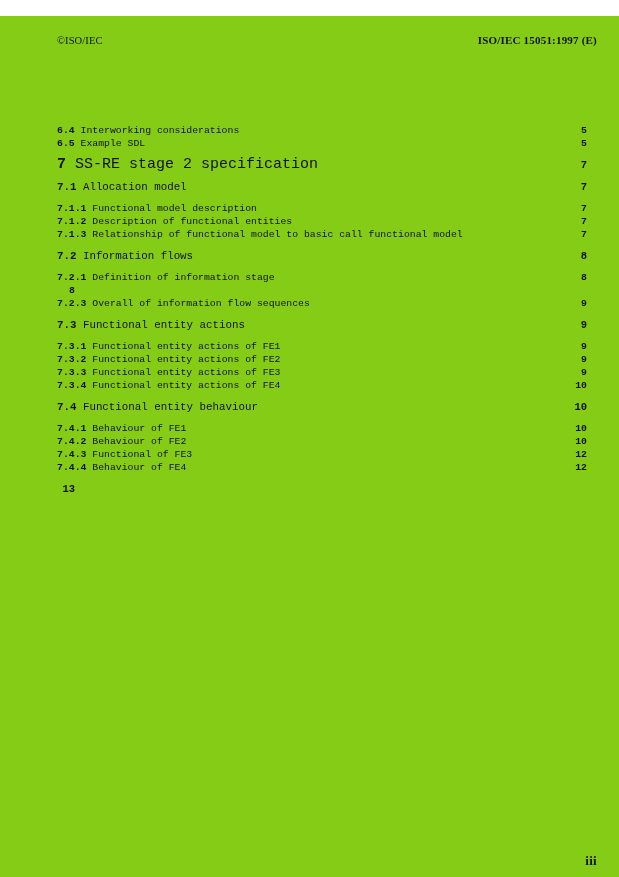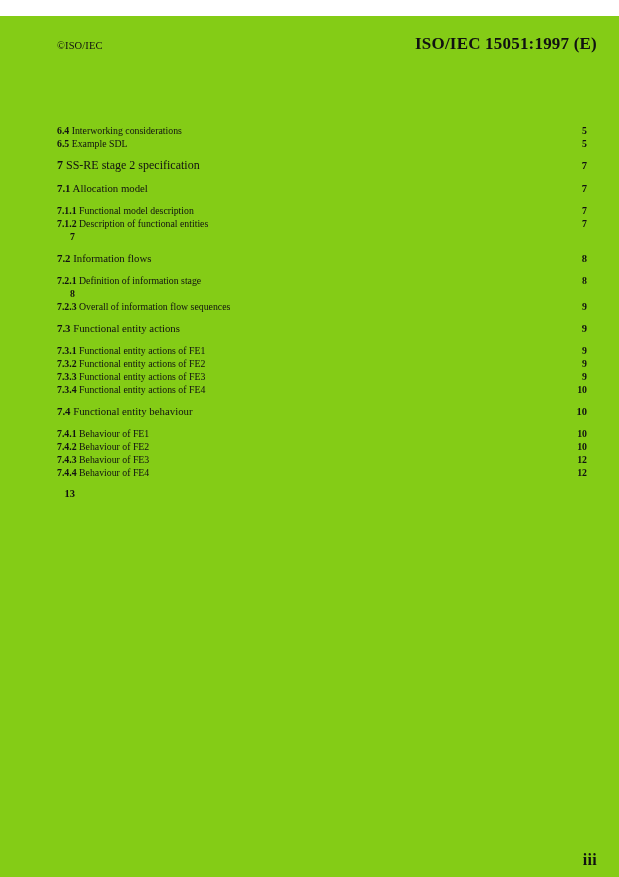--- a/index.html
+++ b/index.html
@@ -33,21 +33,21 @@
     align-items: baseline;
     justify-content: space-between;
   }
   .head-left {
     font-size: 10.5px;
     font-weight: normal;
     letter-spacing: 0.1px;
     white-space: nowrap;
   }
   .head-right {
-    font-size: 17px;
+    font-size: 11px;
     font-weight: bold;
     letter-spacing: 0.2px;
     white-space: nowrap;
   }
 
   
   .toc {
     position: absolute;
     top: 108px;
     left: 57px;
@@ -60,60 +60,61 @@
   .toc-group + .toc-group {
     margin-top: 8px;
   }
 
   .toc-entry {
     display: flex;
     align-items: baseline;
     justify-content: space-between;
     line-height: 13px;
     white-space: nowrap;
+    font-family: Liberation Mono, monospace;
   }
   .toc-entry .title {
     display: inline-block;
     white-space: nowrap;
   }
   .toc-entry .num {
     font-weight: bold;
     white-space: nowrap;
   }
   .toc-entry .label {
     font-weight: normal;
   }
   .toc-entry .pageno {
     font-weight: bold;
     text-align: right;
     min-width: 18px;
     flex: 0 0 auto;
   }
 
   
-  .lvl1 .title { font-size: 12px; }
+  .lvl1 .title { font-size: 15px; }
   .lvl1 .pageno { font-size: 10.5px; }
   .lvl1 { line-height: 14px; }
 
   
   .lvl2 .title { font-size: 10.8px; }
   .lvl2 .pageno { font-size: 10.5px; }
   .lvl2 { line-height: 14px; }
 
   
   .lvl3 .title { font-size: 9.8px; }
   .lvl3 .pageno { font-size: 9.8px; }
   .lvl3 { line-height: 13px; }
 
   
   .folio {
     position: absolute;
     bottom: 24px;
     right: 22px;
-    font-size: 16px;
+    font-size: 13px;
     font-weight: bold;
     letter-spacing: 0.3px;
   }
 </style>
 </head>
 <body>
 
 <div class="page">
 
   <div class="running-head">
@@ -147,20 +148,21 @@
       <div class="toc-group">
         <div class="toc-entry lvl3">
           <span class="title"><span class="num">7.1.1</span><span class="label"> Functional model description</span></span>
           <span class="pageno">7</span>
         </div>
         <div class="toc-entry lvl3">
           <span class="title"><span class="num">7.1.2</span><span class="label"> Description of functional entities</span></span>
           <span class="pageno">7</span>
         </div>
         <div class="toc-entry lvl3">
+          <span class="title"><span class="num">7.1.3</span><span class="label"> Relationship of functional model to basic call functional model</span></span>
           <span class="pageno">7</span>
         </div>
       </div>
       <div class="toc-group">
         <div class="toc-entry lvl2">
           <span class="title"><span class="num">7.2</span><span class="label"> Information flows</span></span>
           <span class="pageno">8</span>
         </div>
       </div>
       <div class="toc-group">
@@ -209,21 +211,21 @@
       <div class="toc-group">
         <div class="toc-entry lvl3">
           <span class="title"><span class="num">7.4.1</span><span class="label"> Behaviour of FE1</span></span>
           <span class="pageno">10</span>
         </div>
         <div class="toc-entry lvl3">
           <span class="title"><span class="num">7.4.2</span><span class="label"> Behaviour of FE2</span></span>
           <span class="pageno">10</span>
         </div>
         <div class="toc-entry lvl3">
-          <span class="title"><span class="num">7.4.3</span><span class="label"> Behaviour of FE3</span></span>
+          <span class="title"><span class="num">7.4.3</span><span class="label"> Functional of FE3</span></span>
           <span class="pageno">12</span>
         </div>
         <div class="toc-entry lvl3">
           <span class="title"><span class="num">7.4.4</span><span class="label"> Behaviour of FE4</span></span>
           <span class="pageno">12</span>
         </div>
       </div>
       <div class="toc-group">
         <div class="toc-entry lvl2">
           <span class="pageno">13</span>

